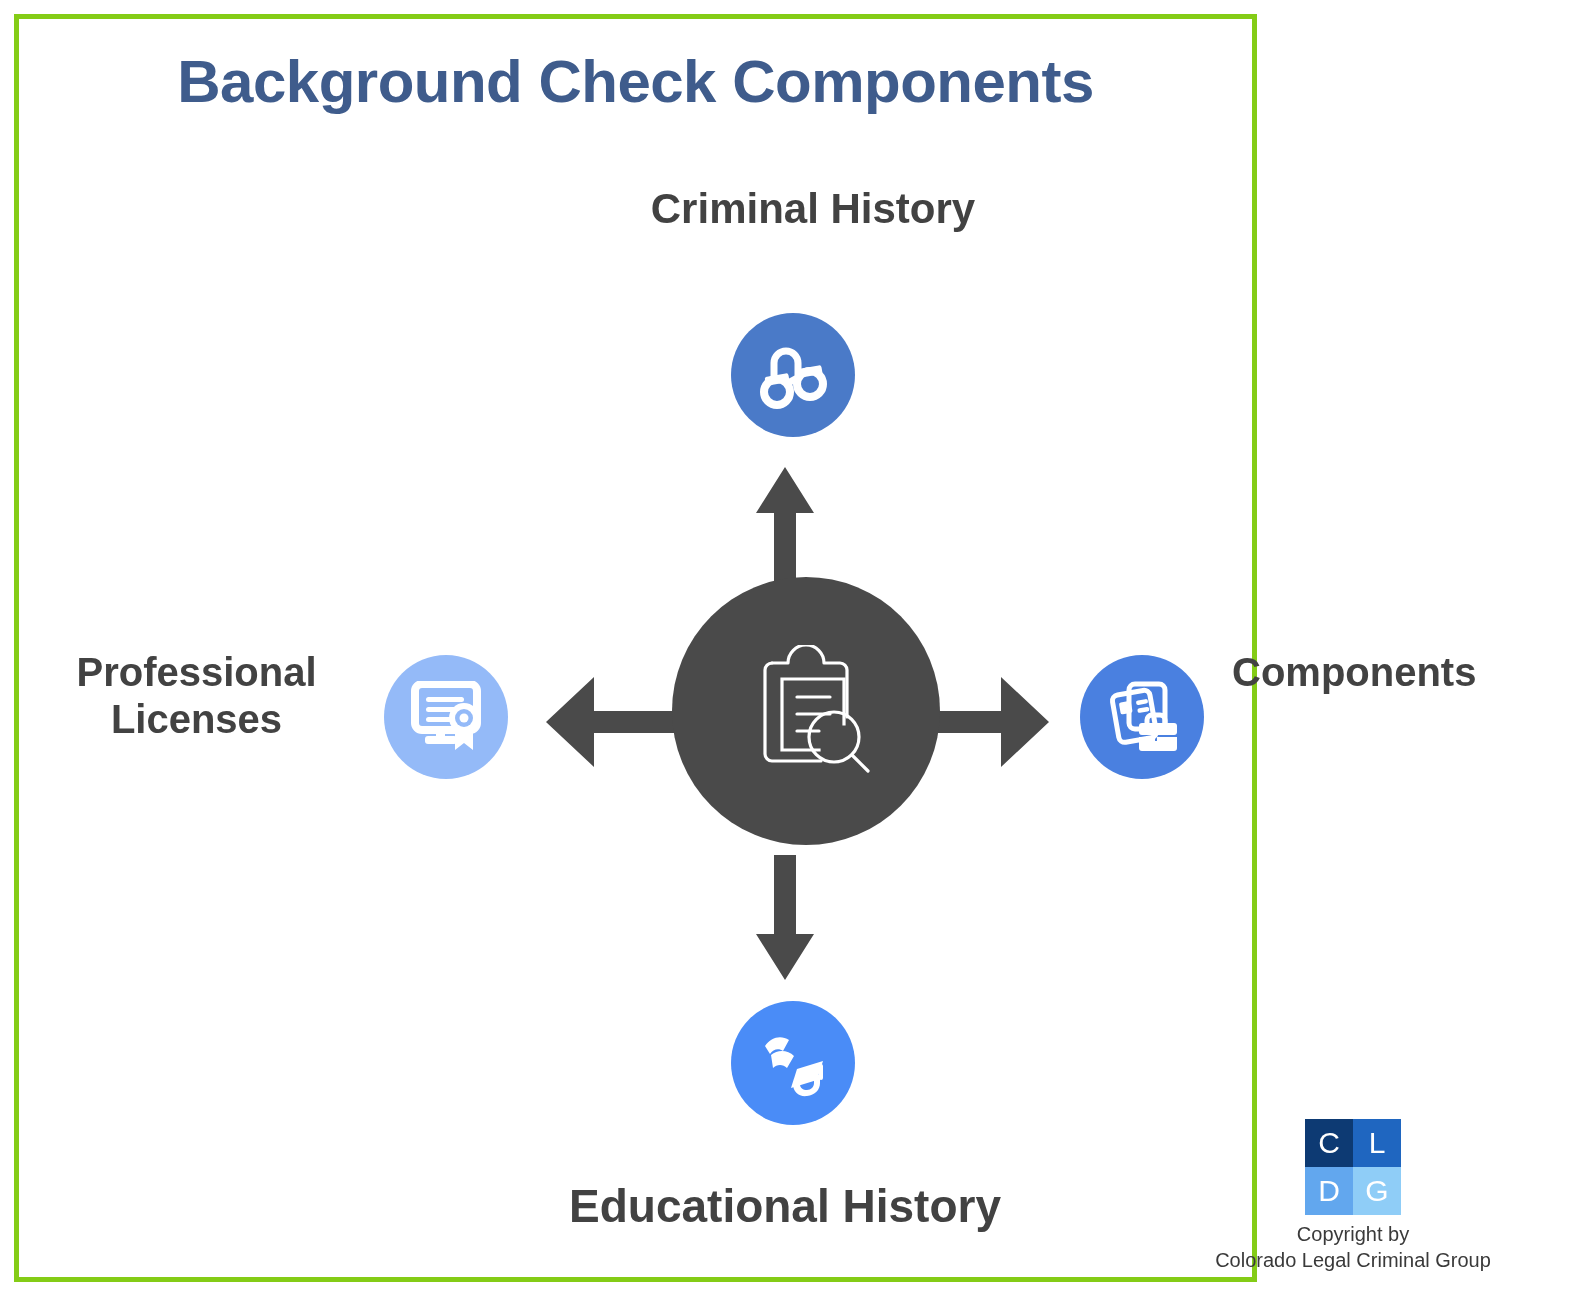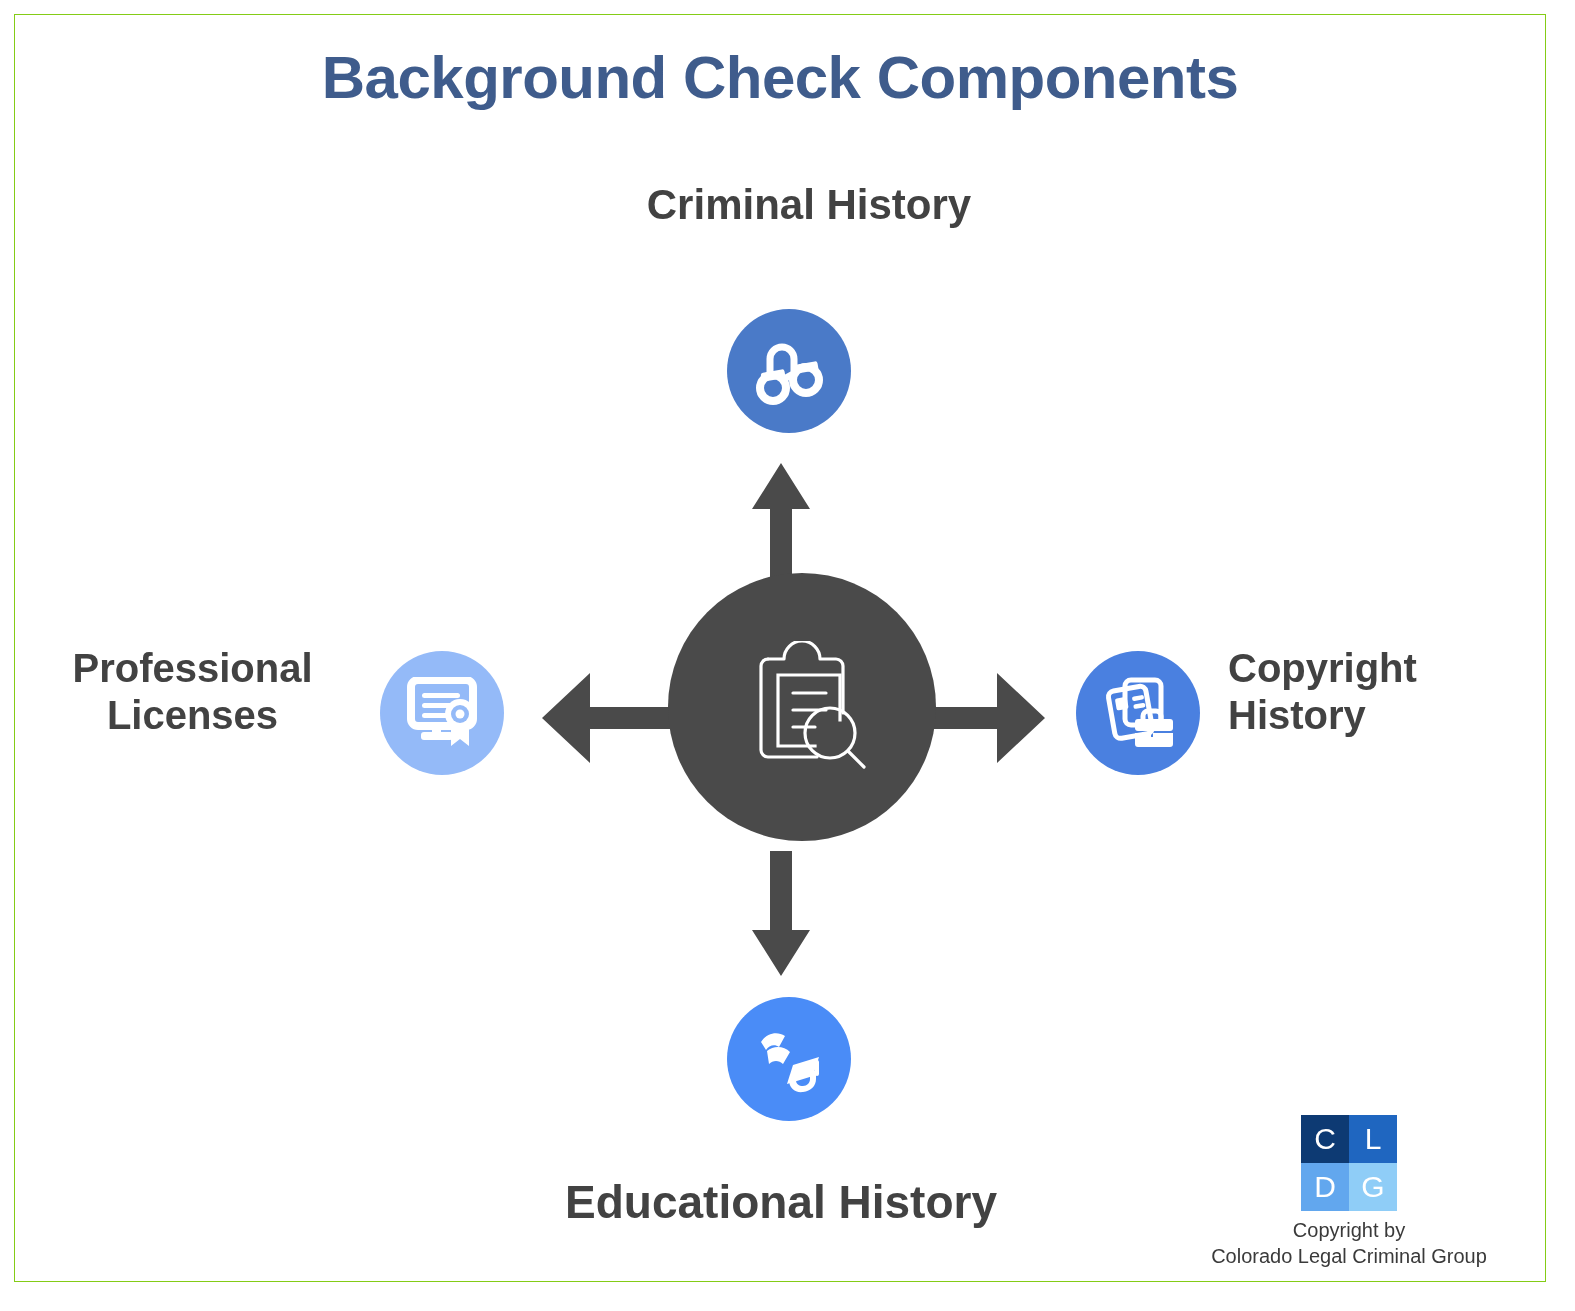--- a/index.html
+++ b/index.html
@@ -12,23 +12,23 @@
     height: 1311px;
     font-family: "Liberation Sans", sans-serif;
     overflow: hidden;
   }
 
   
   #infographic {
     position: absolute;
     left: 14px;
     top: 14px;
-    width: 1532px;
+    width: 1243px;
     height: 1268px;
-    border: 1px solid #84cc16;
+    border: 5px solid #84cc16;
     background: #ffffff;
     box-sizing: border-box;
   }
 
   
   #title {
     position: absolute;
     left: 0;
     top: 28px;
     width: 100%;
@@ -255,22 +255,21 @@
           <rect x="35" y="31" width="12" height="4.5" rx="2.2" fill="#ffffff"></rect>
         </g>
 
         <path d="M44 45 v-3 a5 5 0 0 1 5 -5 h8 a5 5 0 0 1 5 5 v3" fill="none" stroke="#ffffff" stroke-width="5" stroke-linecap="round"></path>
         <rect x="36" y="45" width="38" height="12" rx="3" fill="#ffffff"></rect>
         <path d="M36 59 h16 v4 h2 v-4 h20 v11 a3 3 0 0 1 -3 3 h-32 a3 3 0 0 1 -3 -3 z" fill="#ffffff"></path>
       </svg>
     </div>
 
     <div class="node-label" id="label-employment">
-      <div>Copyright</div>
-      <div>History</div>
+      <div>Components</div>
     </div>
 
     <div class="node" id="node-education">
       <svg width="76" height="76" viewBox="0 0 76 76">
 
         <path d="M10 21 c6 -9 16 -11 24 -6 l-6 11 c-4 -3 -10 -2 -13 3 z" fill="#ffffff"></path>
         <path d="M16 30 c7 -6 17 -5 23 1 l-7 12 c-4 -4 -10 -4 -14 0 z" fill="#ffffff"></path>
 
         <path d="M42 44 L68 36 L62 55 L36 63 z" fill="#ffffff"></path>
         <path d="M38 59 c0 8 6 13 14 12 c8 -1 13 -6 13 -13 l0 -9 l-6 2 l0 7 c0 4 -3 7 -7 7 c-4 0 -7 -2 -7 -6 z" fill="#ffffff"></path>

